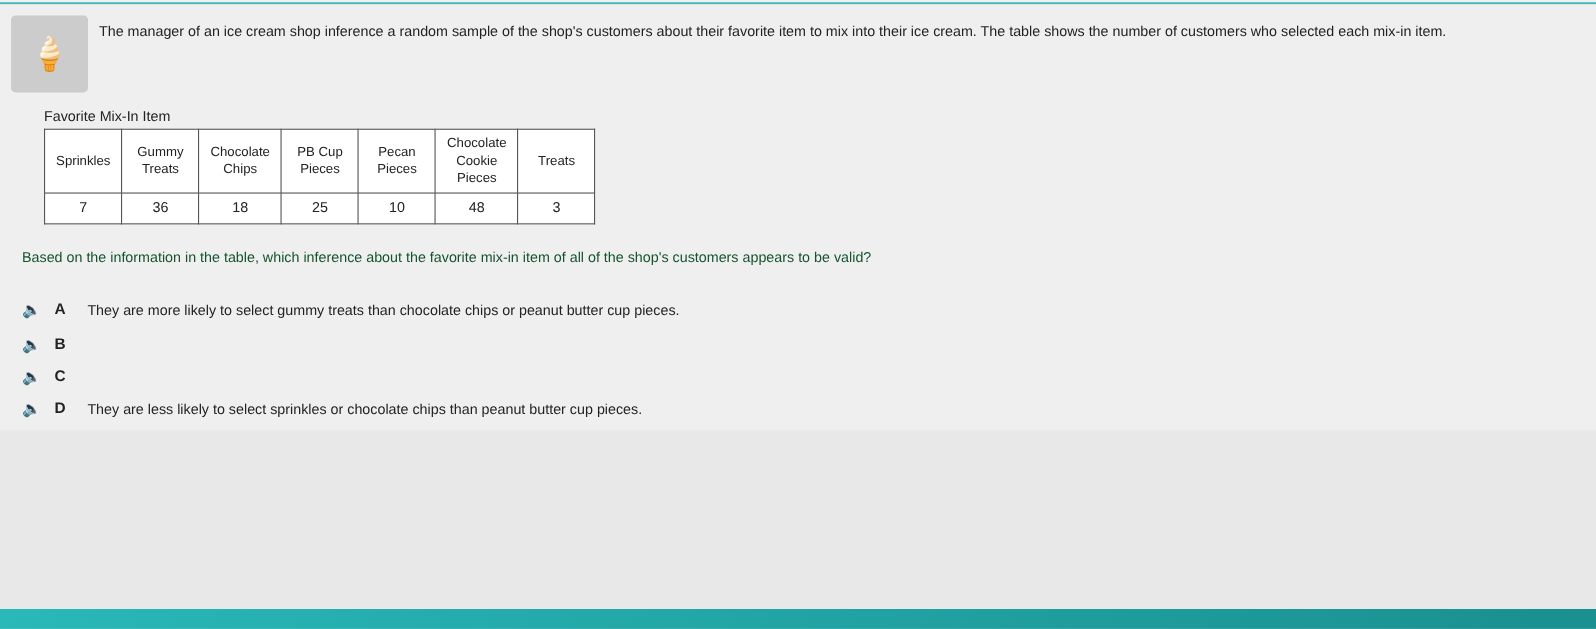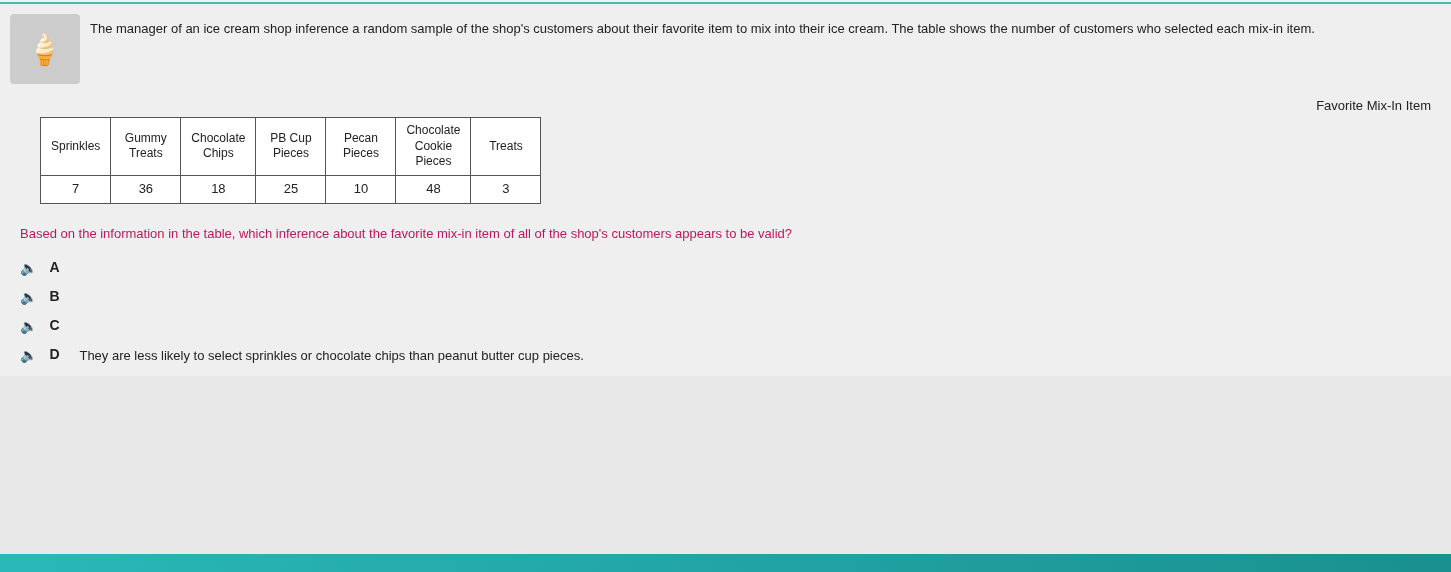--- a/index.html
+++ b/index.html
@@ -49,21 +49,21 @@
       color: #222;
       padding-top: 5px;
     }
 
     .table-section {
       margin-left: 30px;
       margin-bottom: 20px;
     }
 
     .table-title {
-      text-align: right;
+      text-align: left;
       font-size: 13px;
       margin-bottom: 4px;
       color: #222;
     }
 
     .data-table {
       border-collapse: collapse;
       font-size: 12px;
       background: #fff;
     }
@@ -82,22 +82,22 @@
       font-weight: normal;
       font-size: 12px;
     }
 
     .data-table td {
       font-size: 13px;
     }
 
     .question-text {
       font-size: 13px;
-      margin-bottom: 16px;
-      color: #be185d;
+      margin-bottom: 29px;
+      color: #14532d;
       line-height: 1.5;
       margin-left: 10px;
     }
 
     .answer-options {
       display: flex;
       flex-direction: column;
       gap: 12px;
       margin-left: 10px;
     }
@@ -179,20 +179,21 @@
     </table>
   </div>
 
   <div class="question-text">Based on the information in the table, which inference about the favorite mix-in item of all of the shop's customers appears to be valid?</div>
 
   <div class="answer-options">
 
     <div class="answer-option">
       <span class="audio-btn">🔈</span>
       <span class="answer-letter">A</span>
+      <span class="answer-text">They are more likely to select gummy treats than chocolate chips or peanut butter cup pieces.</span>
     </div>
 
     <div class="answer-option">
       <span class="audio-btn">🔈</span>
       <span class="answer-letter">B</span>
     </div>
 
     <div class="answer-option">
       <span class="audio-btn">🔈</span>
       <span class="answer-letter">C</span>

